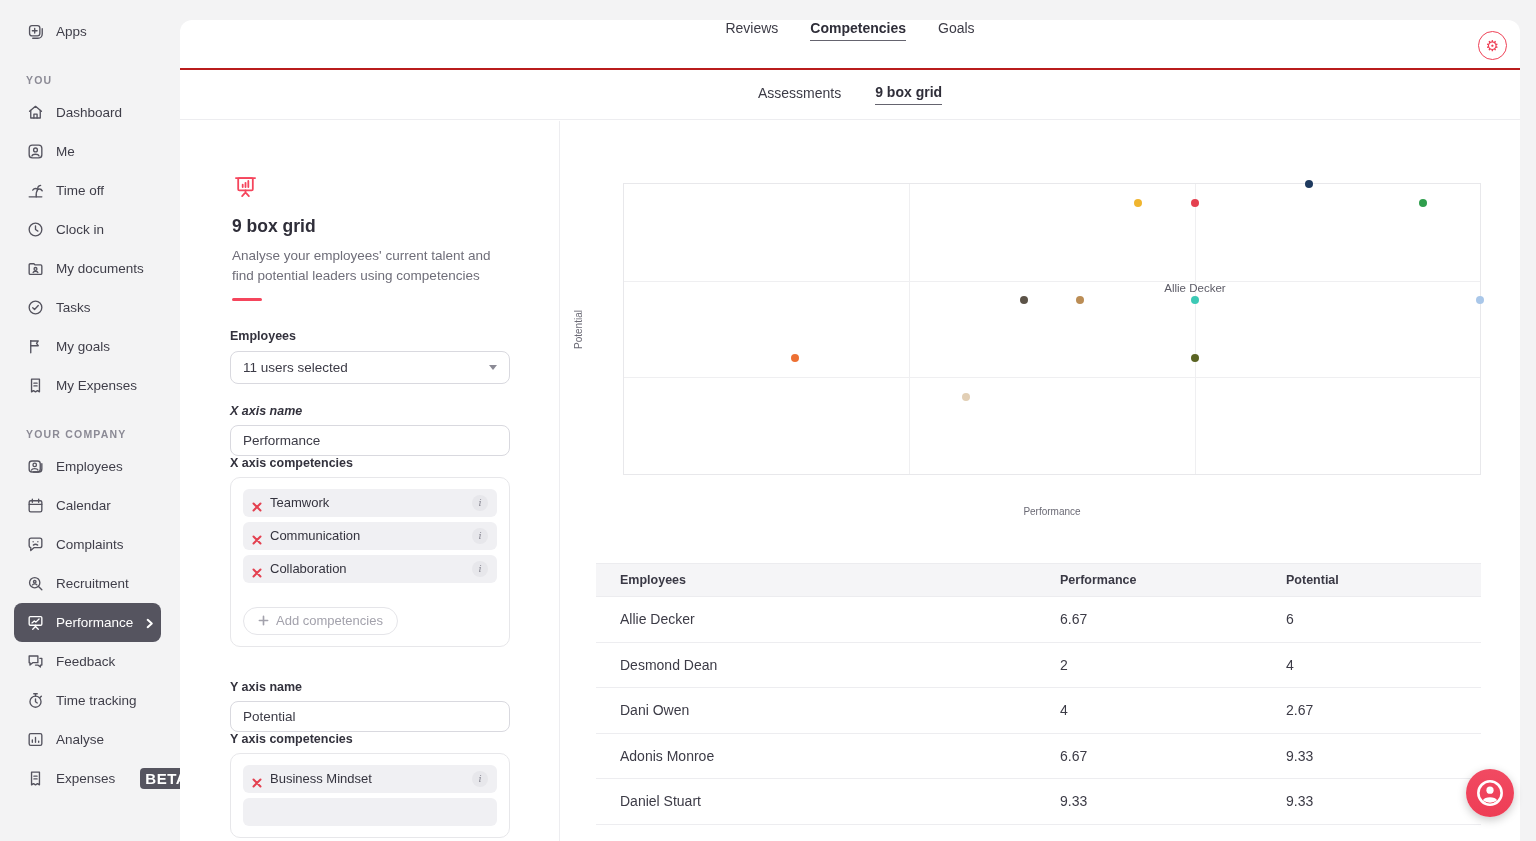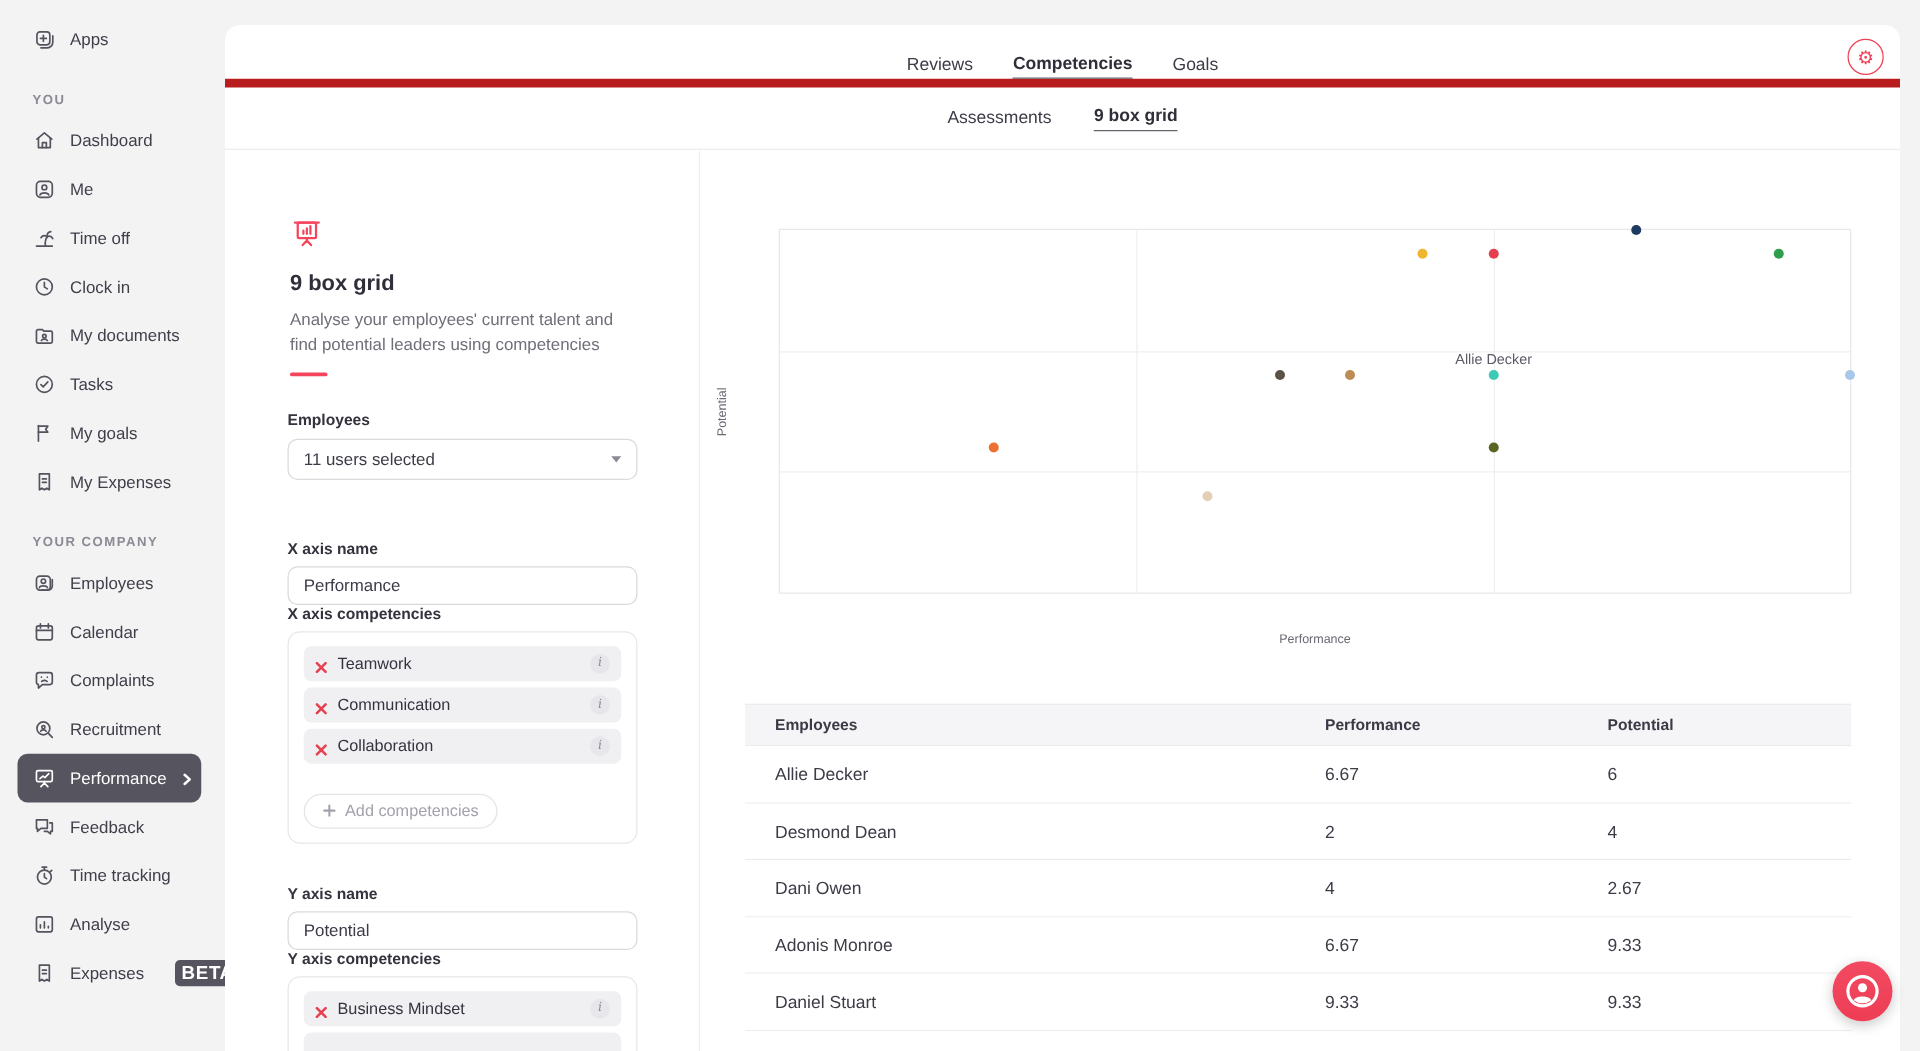--- a/index.html
+++ b/index.html
@@ -23,41 +23,41 @@
                       padding-left:12px; border-radius:8px; }
   .side-item.active svg { stroke:#ffffff; }
   .side-item .chev { margin-left:auto; margin-right:12px; width:11px; height:11px; }
   .side-item .chev svg { width:11px; height:11px; stroke:#ffffff; stroke-width:2.2; }
   .beta { margin-left:14px; background:#55545f; color:#fff; font-size:15px; font-weight:700;
           letter-spacing:0.5px; padding:2px 5px; border-radius:4px; }
 
   
   .card { position:absolute; left:180px; top:20px; width:1340px; height:821px; background:#fff;
           border-radius:12px 12px 0 0; overflow:hidden; }
-  .hrow1 { position:relative; height:50px; display:flex; align-items:flex-end; justify-content:center;
-           gap:32px; border-bottom:7px solid #b91c1c; }
+  .hrow1 { position:relative; height:50px; display:flex; align-items:flex-start; justify-content:center;
+           gap:32px; border-bottom:2px solid #b91c1c; }
   .hrow2 { height:50px; display:flex; align-items:center; justify-content:center; gap:34px;
            border-bottom:1px solid #ededf0; }
   .tab { font-size:14px; color:#3c3b46; padding-bottom:4px; cursor:pointer; }
   .tab.active { font-weight:700; color:#2f2e39; border-bottom:1.5px solid #65646f; }
   .gear { position:absolute; right:13px; top:11px; width:29px; height:29px; border:1.5px solid #ee4156;
           border-radius:50%; display:flex; align-items:center; justify-content:center;
           color:#ee4156; font-size:15px; font-family:"DejaVu Sans", sans-serif; cursor:pointer; }
 
   .content { position:absolute; left:0; top:101px; right:0; bottom:0; display:flex; }
 
   
   .left-pane { width:380px; border-right:1px solid #ededf0; padding:52px 0 0 50px; flex:0 0 auto; }
   .easel { width:27px; height:27px; margin-left:2px; color:#f5455c; }
   .easel svg { stroke:#f5455c; fill:none; stroke-width:1.6; stroke-linecap:round; stroke-linejoin:round; }
   .panel-title { margin:16px 0 0 2px; font-size:17.5px; font-weight:700; color:#2f2e39; }
   .panel-desc { margin:9px 0 0 2px; width:266px; font-size:13.5px; line-height:19.5px; color:#6f6e79; }
   .red-rule { margin:13px 0 0 2px; width:30px; height:2.5px; border-radius:2px; background:#f5455c; }
   .fld-label { margin-top:28px; font-size:12.5px; font-weight:700; color:#33323d; }
-  .fld-label.tight { margin-top:48px; }
+  .fld-label.tight { margin-top:20px;font-style:italic; }
   .fld-label.tight2 { margin-top:33px; }
   .fld-label.sub { margin-top:0; font-weight:700; }
   .select { margin-top:8px; width:280px; height:33px; border:1px solid #d9d9df; border-radius:8px;
             background:#fff; display:flex; align-items:center; padding:0 12px; font-size:13.5px;
             color:#3c3b46; cursor:pointer; position:relative; }
   .select .caret { margin-left:auto; width:0; height:0; border-left:4.5px solid transparent;
                    border-right:4.5px solid transparent; border-top:5px solid #8b8a95; }
   .tinput { margin-top:7px; width:280px; height:31px; border:1px solid #d9d9df; border-radius:8px;
             background:#fff; padding:0 12px; font-size:13.5px; color:#3c3b46;
             font-family:"Liberation Sans", sans-serif; outline:none; display:block; }

